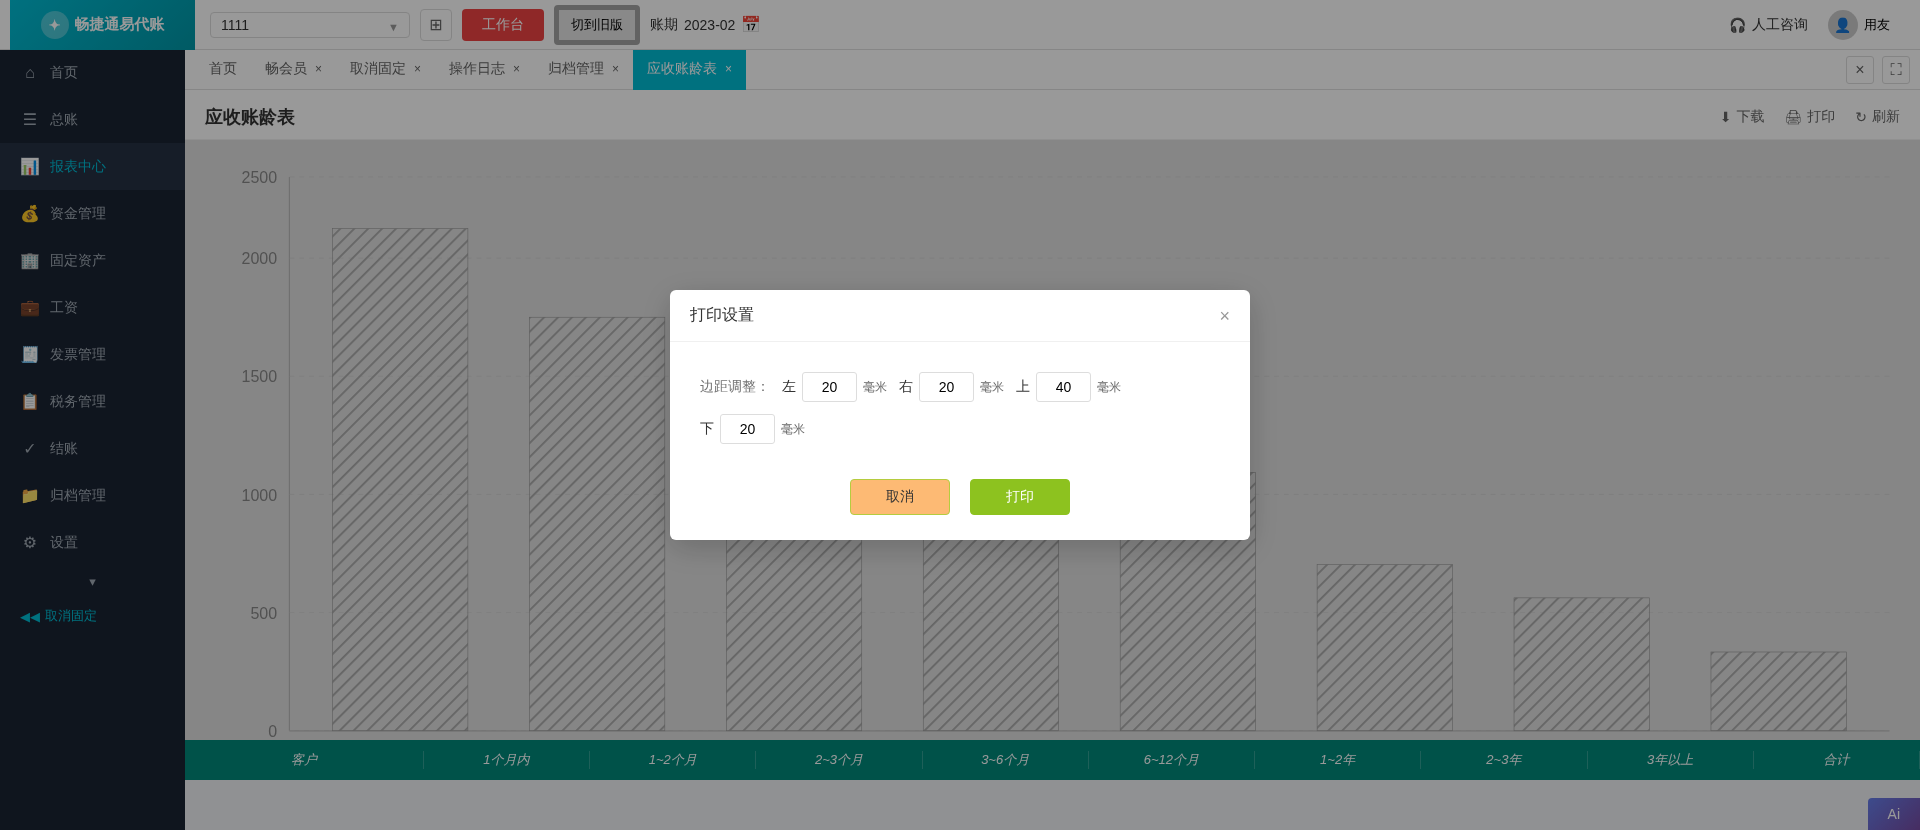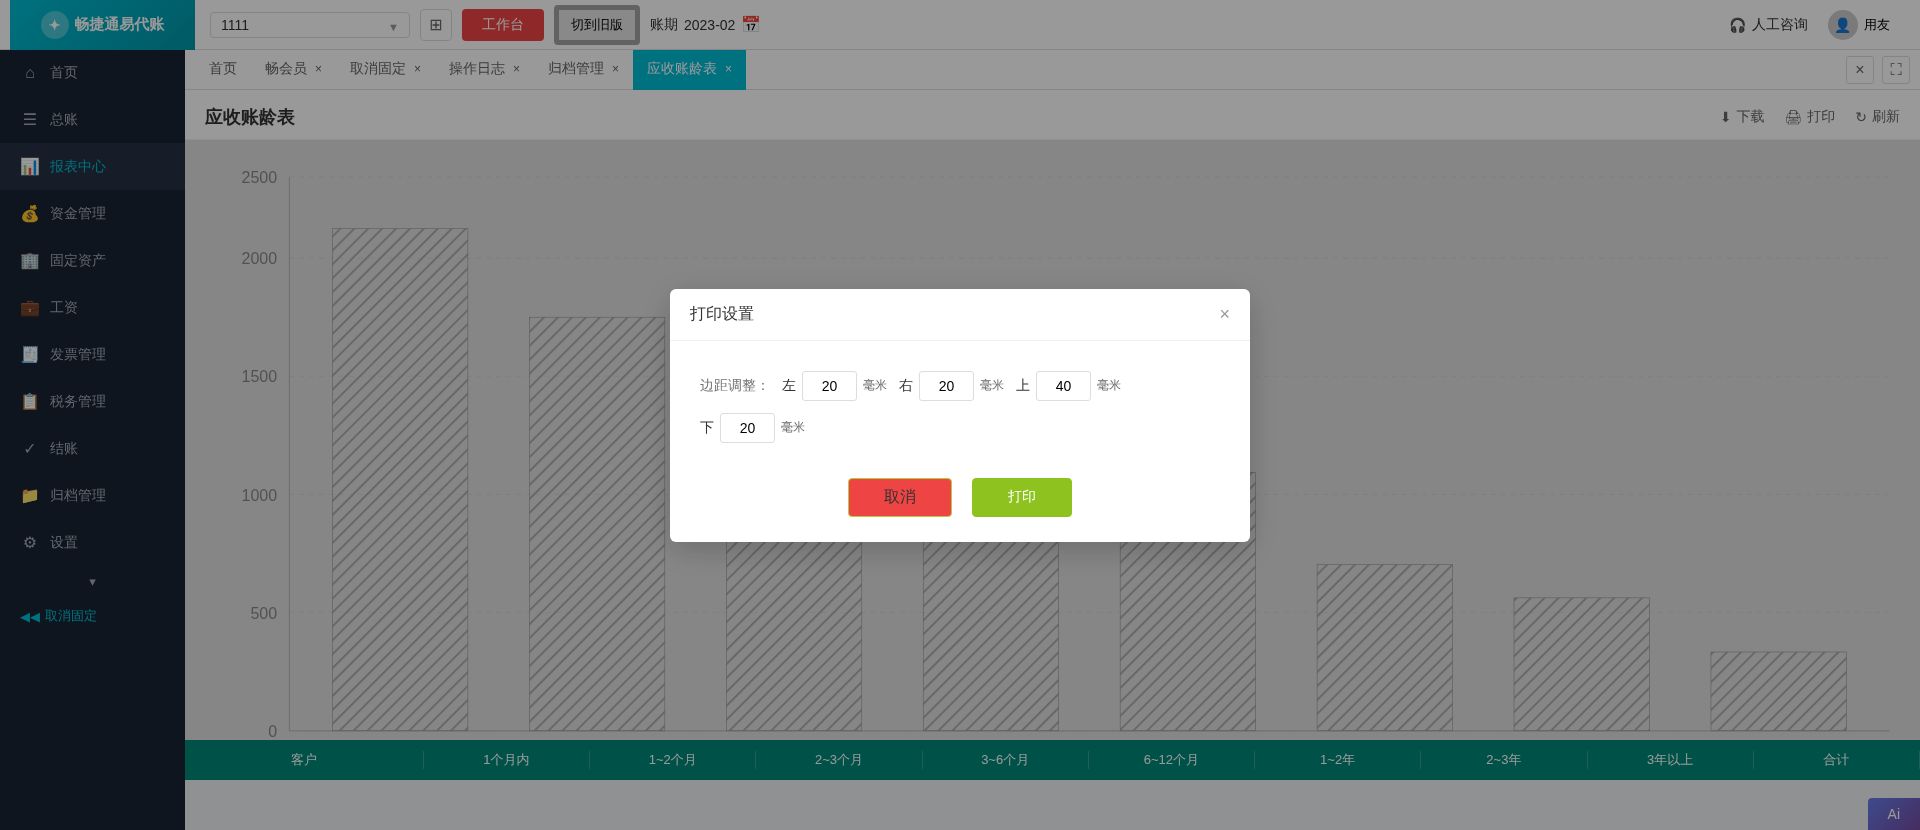--- a/index.html
+++ b/index.html
@@ -258,20 +258,21 @@
       font-size: 14px;
     }
     .th-cell {
       flex: 1;
       text-align: center;
       color: #fff;
       font-size: 13px;
       border-right: 1px solid rgba(255,255,255,0.2);
       padding: 0 10px;
       white-space: nowrap;
+      font-style: italic;
     }
     .th-cell:first-child { flex: 1.5; }
 
     
     .modal-overlay {
       position: fixed;
       top: 0; left: 0; right: 0; bottom: 0;
       background: rgba(0,0,0,0.4);
       z-index: 200;
       display: flex;
@@ -333,25 +334,25 @@
     }
     .margin-unit { color: #666; font-size: 12px; }
     .modal-footer {
       display: flex;
       justify-content: center;
       gap: 20px;
       padding: 15px 20px 25px;
     }
     .btn-cancel {
       border: 1px solid #b5cc3f;
-      background: #ef4444;
+      background: #fdba74;
       color: #333;
       border-radius: 4px;
       padding: 8px 35px;
-      font-size: 16px;
+      font-size: 14px;
       cursor: pointer;
     }
     .btn-confirm {
       background: #8dc21f;
       border: 1px solid #8dc21f;
       color: #fff;
       border-radius: 4px;
       padding: 8px 35px;
       font-size: 14px;
       cursor: pointer;

